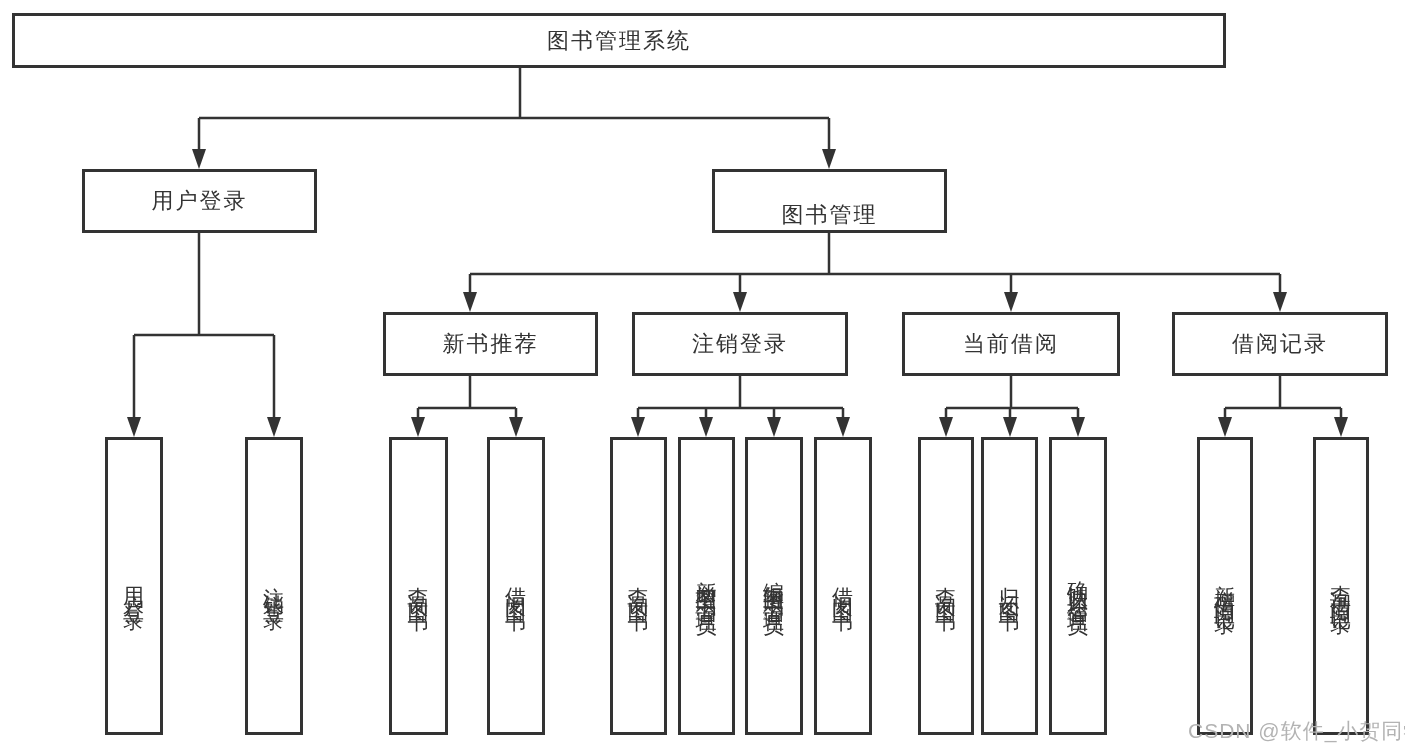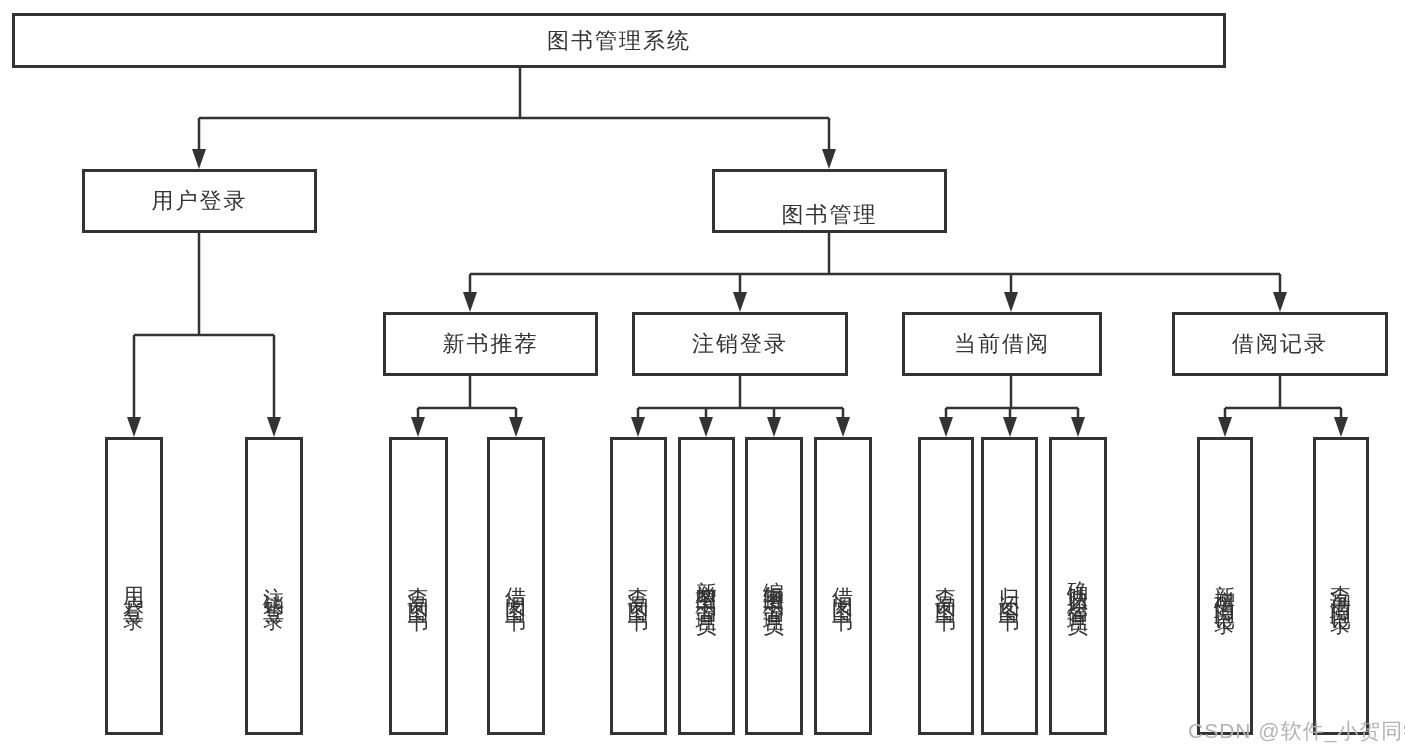--- a/index.html
+++ b/index.html
@@ -104,21 +104,21 @@
   <div class="box l2-box h-label" style="left:712px;align-items:flex-end;">
     <span>图书管理</span>
   </div>
 
   <div class="box l3-box h-label" style="left:363px;width:215px;margin-left:20px;">
     <span>新书推荐</span>
   </div>
   <div class="box l3-box h-label" style="left:632px;">
     <span>注销登录</span>
   </div>
-  <div class="box l3-box h-label" style="left:902px;width:200px;">
+  <div class="box l3-box h-label" style="left:902px;width:218px;">
     <span>当前借阅</span>
   </div>
   <div class="box l3-box h-label" style="left:1172px;">
     <span>借阅记录</span>
   </div>
 
   <div class="box leaf" style="left:105px;">用户登录</div>
   <div class="box leaf" style="left:245px;">注销登录</div>
 
   <div class="box leaf" style="left:389px;width:59px;">查询图书</div>

